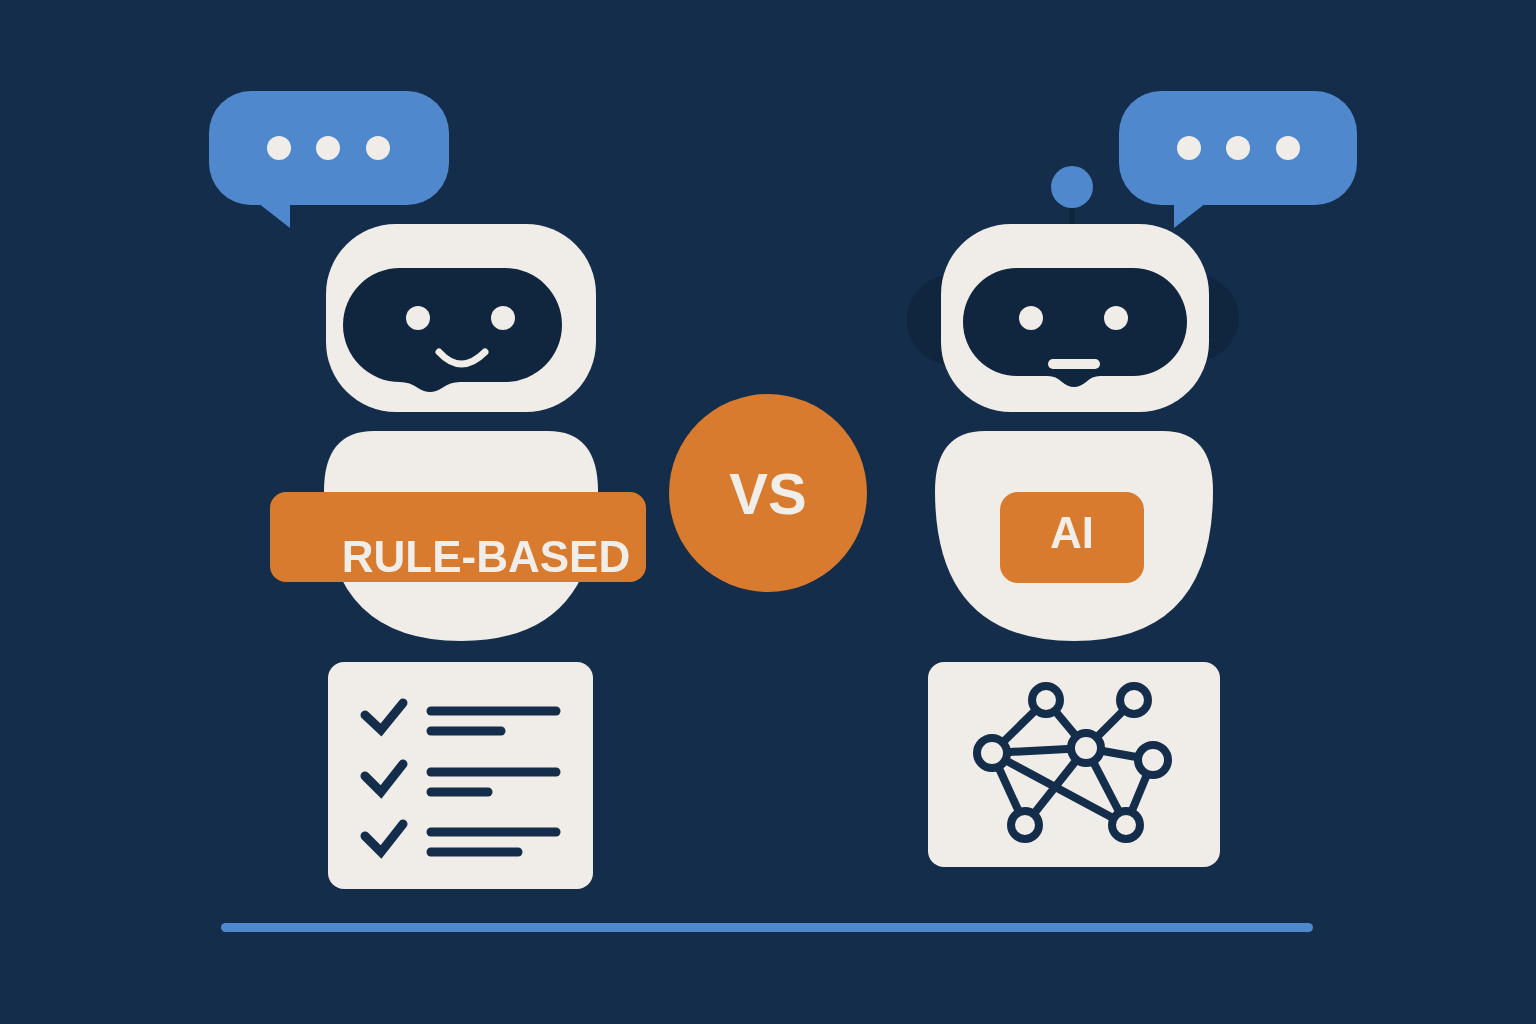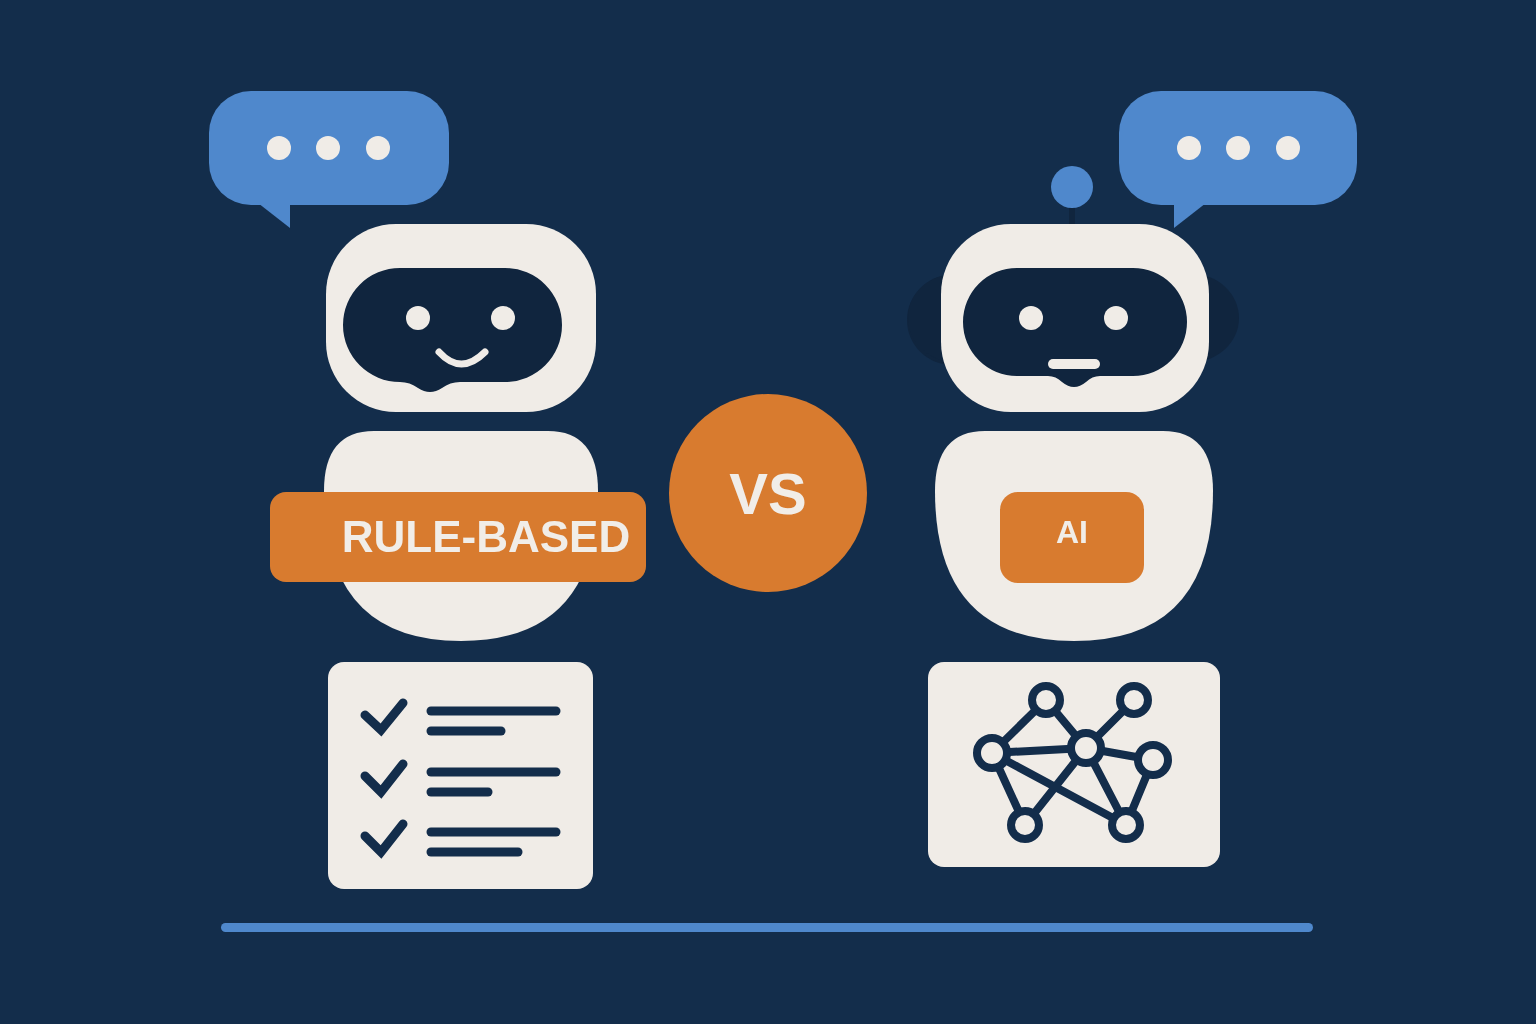--- a/index.html
+++ b/index.html
@@ -92,15 +92,15 @@
       <circle cx="1086" cy="748" r="15" fill="#f0ece7"></circle>
       <circle cx="1153" cy="760" r="15" fill="#f0ece7"></circle>
       <circle cx="1025" cy="825" r="14" fill="#f0ece7"></circle>
       <circle cx="1126" cy="825" r="14" fill="#f0ece7"></circle>
     </g>
   </g>
 
   <rect x="221" y="923" width="1092" height="9" rx="4.5" fill="#4f88cc"></rect>
 </svg>
 
-<div class="label" style="left:270px; top:492px; width:432px; height:90px; font-size:44px;">RULE-BASED</div>
+<div class="label" style="left:270px; top:512px; width:432px; height:90px; font-size:44px;">RULE-BASED</div>
 <div class="label" style="left:669px; top:394px; width:198px; height:198px; font-size:58px;">VS</div>
-<div class="label" style="left:1000px; top:492px; width:144px; height:81px; font-size:32px;">AI</div>
+<div class="label" style="left:1000px; top:492px; width:144px; height:81px; font-size:44px;">AI</div>
 
 </body></html>

